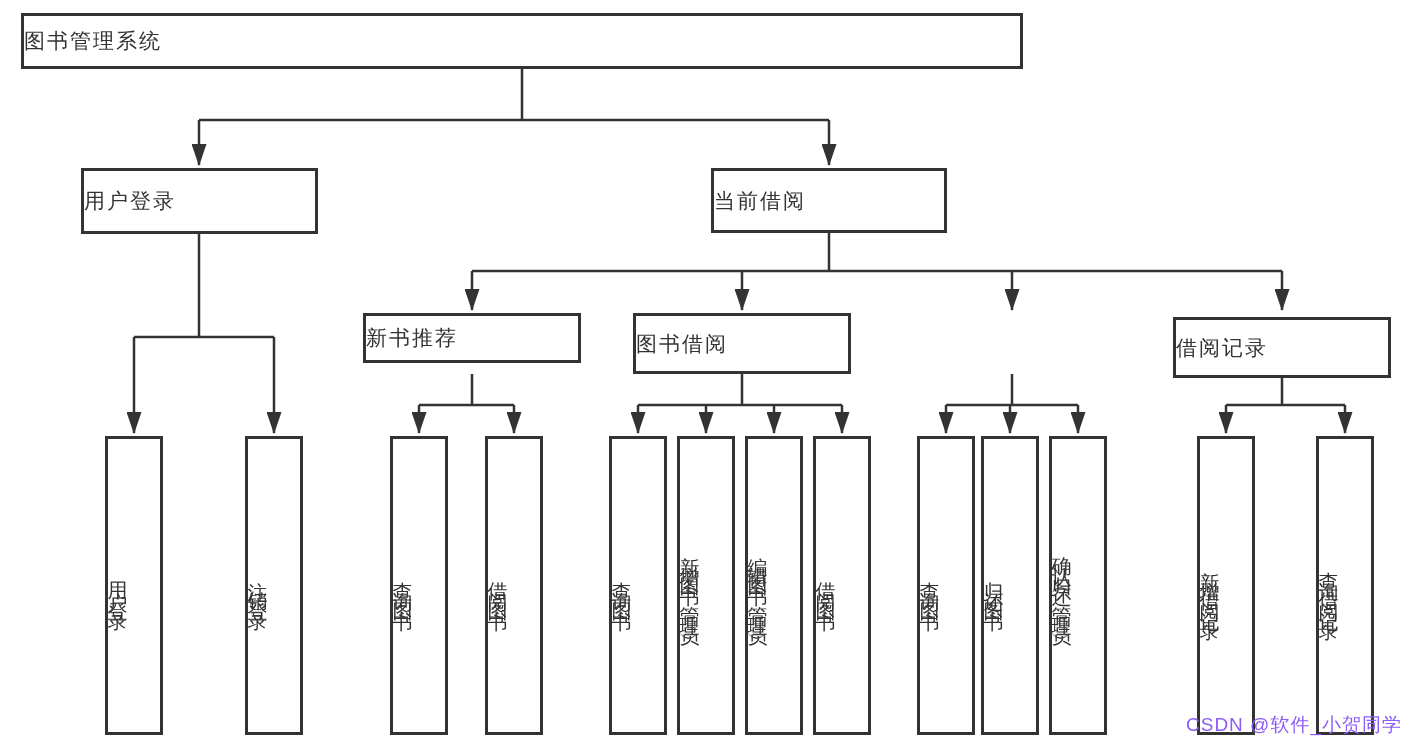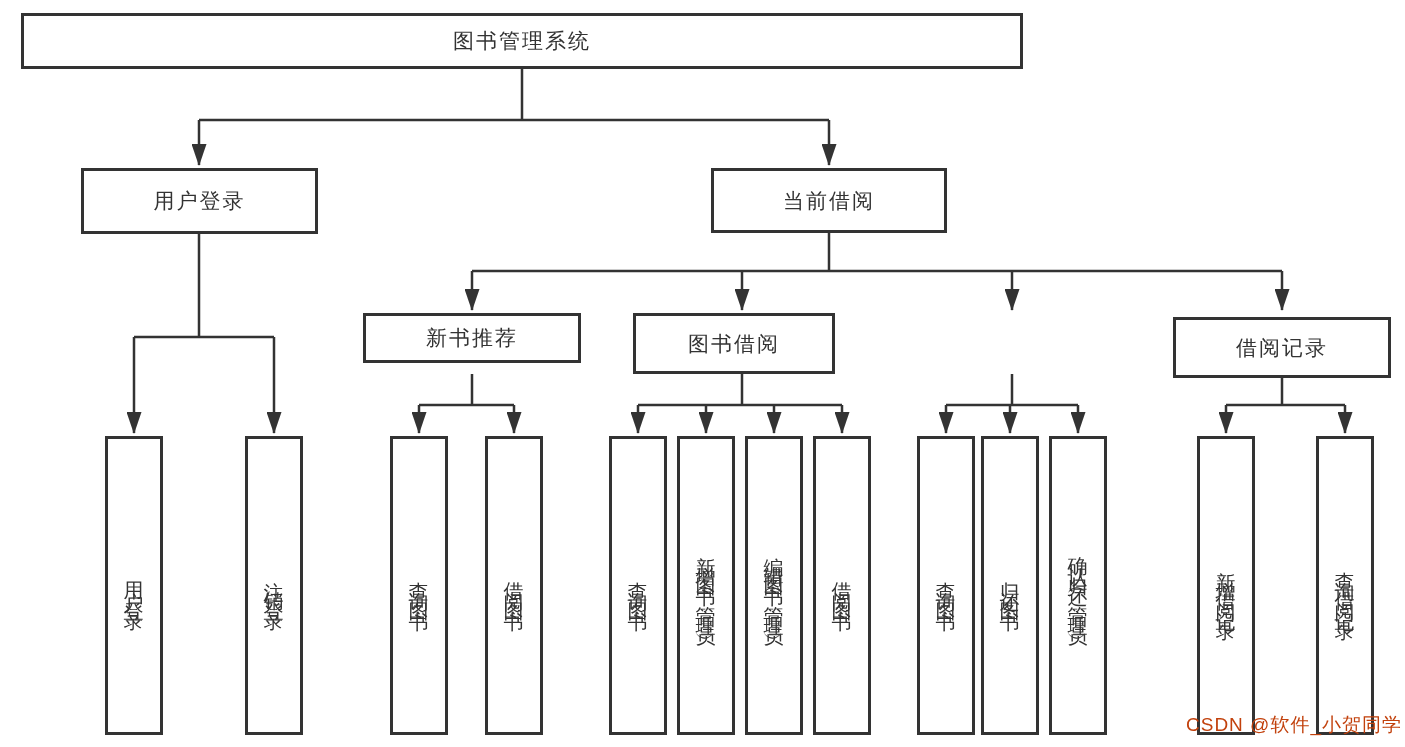--- a/index.html
+++ b/index.html
@@ -3,32 +3,32 @@
 <meta charset="utf-8">
 <style>
   html,body{margin:0;padding:0;background:#ffffff;}
   .canvas{
     position:relative;width:1405px;height:747px;background:#ffffff;
     font-family:"Liberation Sans",sans-serif;color:#333333;overflow:hidden;
   }
   svg.connectors{position:absolute;left:0;top:0;z-index:0;}
   .node{
     position:absolute;box-sizing:border-box;background:#ffffff;
-    border:3px solid #333333;display:flex;align-items:center;justify-content:center;
+    border:3px solid #333333;display:flex;align-items:center;
     z-index:1;
   }
   .hnode span{font-size:21px;letter-spacing:2px;white-space:nowrap;}
   .leaf{top:436px;width:58px;height:299px;}
   .leaf span{
     writing-mode:vertical-rl;text-orientation:mixed;
     font-size:20px;letter-spacing:10px;line-height:1;white-space:nowrap;
   }
   .watermark{
     position:absolute;left:1186px;top:712px;z-index:5;
-    font-size:19px;letter-spacing:1px;color:#c2410c;white-space:nowrap;
+    font-size:19px;letter-spacing:1px;color:#8b5cf6;white-space:nowrap;
   }
 </style>
 </head>
 <body>
 
 <div class="canvas">
 
   <svg class="connectors" width="1405" height="747" viewBox="0 0 1405 747">
     <defs>
       <marker id="arrow" markerUnits="userSpaceOnUse" markerWidth="22" markerHeight="15" refX="21" refY="7.5" orient="auto">
@@ -74,21 +74,21 @@
   <div class="node hnode" style="left:81px;top:168px;width:237px;height:66px">
     <span>用户登录</span>
   </div>
   <div class="node hnode" style="left:711px;top:168px;width:236px;height:65px">
     <span>当前借阅</span>
   </div>
 
   <div class="node hnode" style="left:363px;top:313px;width:218px;height:50px">
     <span>新书推荐</span>
   </div>
-  <div class="node hnode" style="left:633px;top:313px;width:202px;height:61px">
+  <div class="node hnode" style="left:633px;top:313px;width:218px;height:61px">
     <span>图书借阅</span>
   </div>
   <div class="node hnode" style="left:1173px;top:317px;width:218px;height:61px">
     <span>借阅记录</span>
   </div>
 
   <div class="node leaf" style="left:105px">
     <span>用户登录</span>
   </div>
   <div class="node leaf" style="left:245px">

